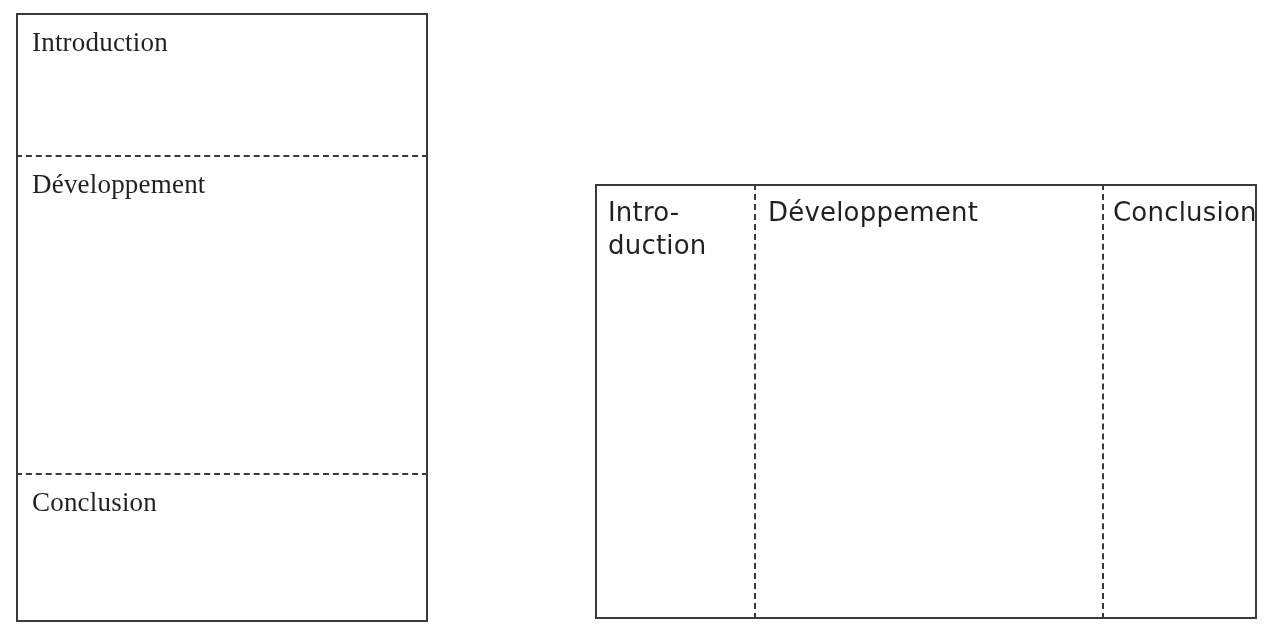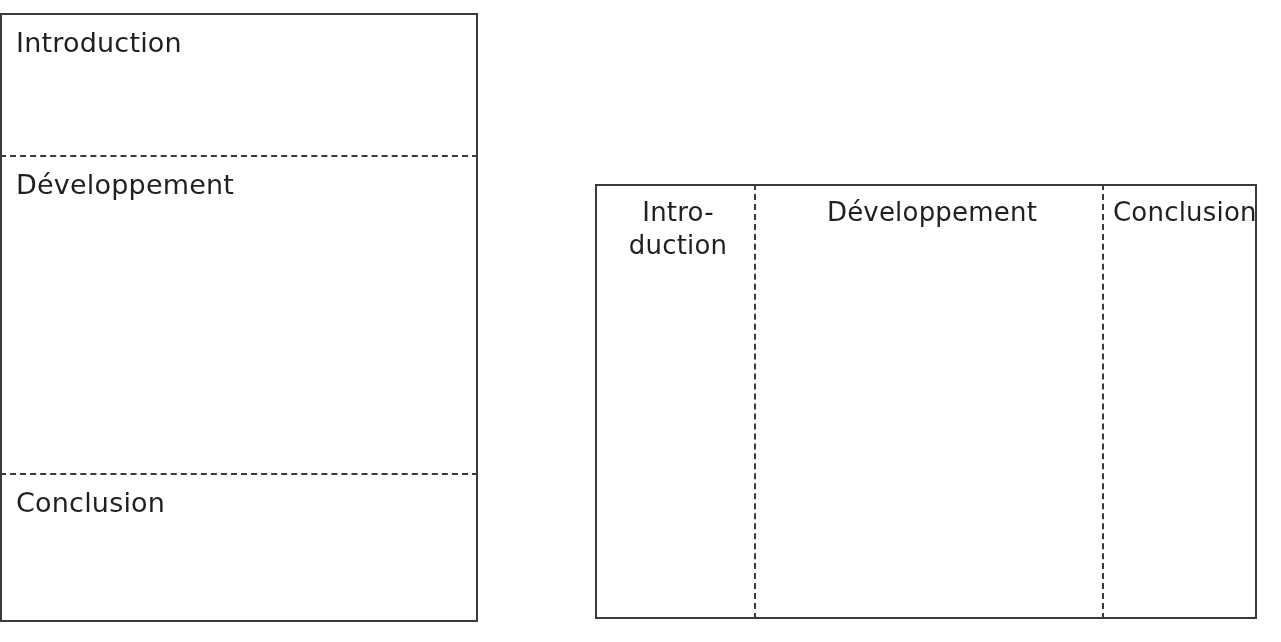--- a/index.html
+++ b/index.html
@@ -24,24 +24,25 @@
   
   .diagram-box {
     position: absolute;
     box-sizing: border-box;
     border: 2px solid #3a3a3c;
     background: #ffffff;
   }
 
   
   #vertical-layout-box {
-    left: 0;
+    left: 16px;
     top: 13px;
-    width: 478px;
+    width: 412px;
     height: 609px;
+    font-family: Liberation Serif, serif;
   }
 
   .v-section {
     position: absolute;
     left: 0;
     right: 0;
     box-sizing: border-box;
   }
   #v-section-intro  { top: 0px;   height: 142px; }
   #v-section-dev    { top: 142px; height: 318px; }
@@ -69,21 +70,20 @@
   #v-section-intro  .v-label { top: 12px; }
   #v-section-dev    .v-label { top: 12px; }
   #v-section-concl  .v-label { top: 12px; }
 
   
   #horizontal-layout-box {
     left: 595px;
     top: 184px;
     width: 662px;
     height: 435px;
-    text-align: center;
   }
 
   .h-column {
     position: absolute;
     top: 0;
     bottom: 0;
     box-sizing: border-box;
   }
   #h-col-intro { left: 0px;   width: 157px; }
   #h-col-dev   { left: 157px; width: 348px; }

